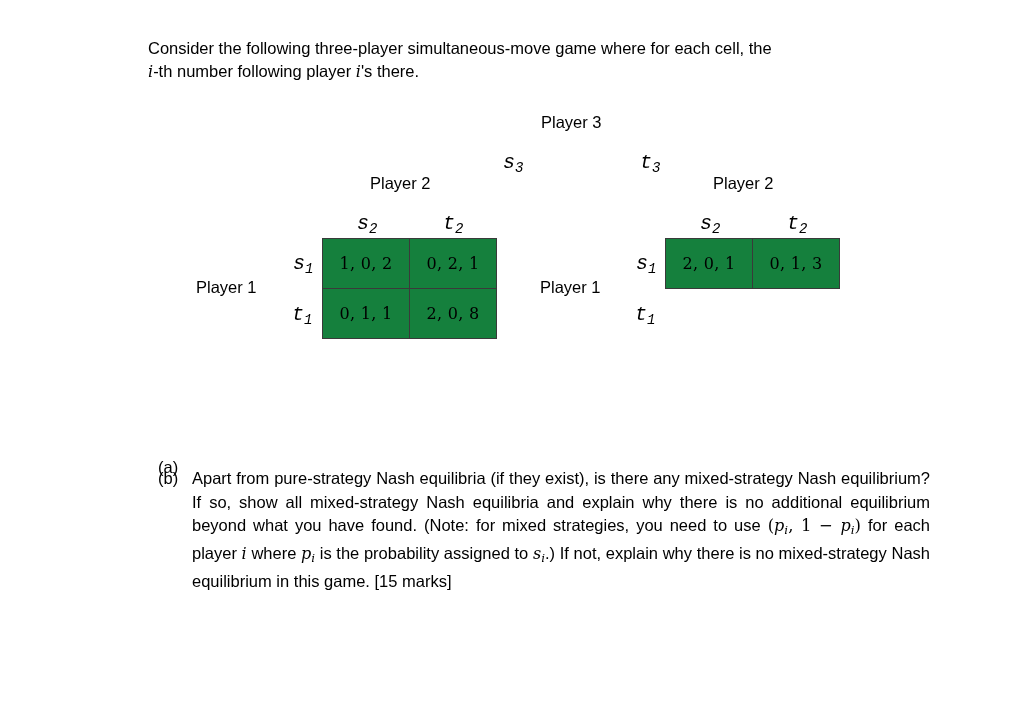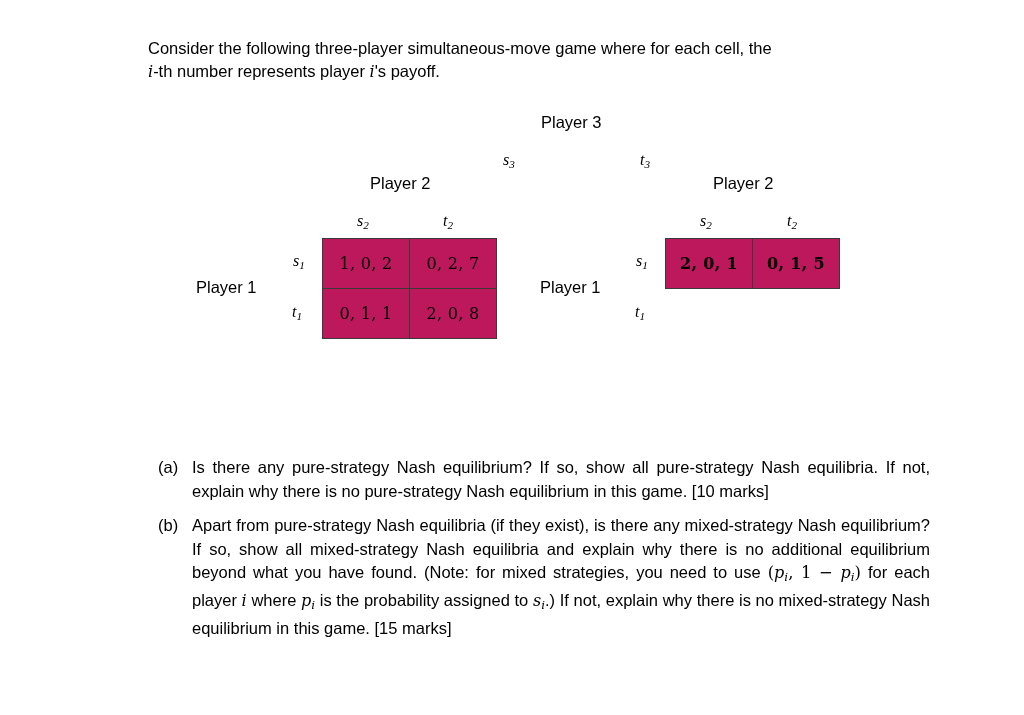--- a/index.html
+++ b/index.html
@@ -63,23 +63,23 @@
     height: 360px;
   }
 
   .lbl {
     position: absolute;
     font-size: 16.5px;
     white-space: nowrap;
   }
   .lbl-math {
     position: absolute;
-    font-family: Liberation Serif, serif;
-    font-style: italic;
-    font-size: 16px;
+    font-family: Liberation Mono, monospace;
+    font-style: italic;
+    font-size: 20px;
     white-space: nowrap;
   }
   .lbl-math .s {
     font-size: 0.70em;
     vertical-align: -0.25em;
     font-style: italic;
   }
 
   
   .p3-title   { left: 541px; top: 113px; }
@@ -110,24 +110,24 @@
   .matrix td {
     width: 86px;
     height: 49px;
     border: 1px solid #3a3a3a;
     text-align: center;
     vertical-align: middle;
     font-family: "DejaVu Serif", "Liberation Serif", serif;
     font-size: 16px;
     letter-spacing: 0.3px;
     padding: 0;
-    background: #be185d;
+    background: #15803d;
   }
   .matrix-left  { left: 322px; top: 238px; }
-  .matrix-right { left: 665px; top: 238px; font-weight: bold; }
+  .matrix-right { left: 665px; top: 238px; }
 
   
   .questions {
     position: absolute;
     left: 158px;
     top: 456px;
     width: 772px;
   }
   .qitem {
     position: relative;
@@ -160,72 +160,71 @@
   }
 </style>
 </head>
 <body>
 
 <div class="page">
 
   <div class="intro">
     <span>Consider the following three-player simultaneous-move game where for each cell, the</span>
     <br>
-    <span class="mi">i</span><span>-th number represents player </span><span class="mi">i</span><span>'s payoff.</span>
+    <span class="mi">i</span><span>-th number following player </span><span class="mi">i</span><span>'s there.</span>
   </div>
 
   <div class="figure">
 
     <div class="lbl p3-title">Player 3</div>
     <div class="lbl-math p3-s3"><span>s</span><span class="s">3</span></div>
     <div class="lbl-math p3-t3"><span>t</span><span class="s">3</span></div>
 
     <div class="lbl l-p2title">Player 2</div>
     <div class="lbl-math l-s2"><span>s</span><span class="s">2</span></div>
     <div class="lbl-math l-t2"><span>t</span><span class="s">2</span></div>
     <div class="lbl l-p1title">Player 1</div>
     <div class="lbl-math l-s1"><span>s</span><span class="s">1</span></div>
     <div class="lbl-math l-t1"><span>t</span><span class="s">1</span></div>
 
     <table class="matrix matrix-left">
       <tbody>
           <tr>
         <td>1, 0, 2</td>
-        <td>0, 2, 7</td>
+        <td>0, 2, 1</td>
       </tr>
       <tr>
         <td>0, 1, 1</td>
         <td>2, 0, 8</td>
       </tr>
     </tbody>
       </table>
 
     <div class="lbl r-p2title">Player 2</div>
     <div class="lbl-math r-s2"><span>s</span><span class="s">2</span></div>
     <div class="lbl-math r-t2"><span>t</span><span class="s">2</span></div>
     <div class="lbl r-p1title">Player 1</div>
     <div class="lbl-math r-s1"><span>s</span><span class="s">1</span></div>
     <div class="lbl-math r-t1"><span>t</span><span class="s">1</span></div>
 
     <table class="matrix matrix-right">
       <tbody>
           <tr>
         <td>2, 0, 1</td>
-        <td>0, 1, 5</td>
+        <td>0, 1, 3</td>
       </tr>
     </tbody>
       </table>
 
   </div>
 
   <div class="questions">
 
     <div class="qitem">
       <span class="qmark">(a)</span>
-      <span>Is there any pure-strategy Nash equilibrium?  If so, show all pure-strategy Nash equilibria.  If not, explain why there is no pure-strategy Nash equilibrium in this game. [10 marks]</span>
     </div>
 
     <div class="qitem">
       <span class="qmark">(b)</span><span>Apart from pure-strategy Nash equilibria (if they exist), is there any mixed-strategy Nash equilibrium? If so, show all mixed-strategy Nash equilibria and explain why there is no additional equilibrium beyond what you have found. (Note: for mixed strategies, you need to use </span><span class="mn">(</span><span class="mi">p</span><span class="sub">i</span><span class="mn">, 1 − </span><span class="mi">p</span><span class="sub">i</span><span class="mn">)</span><span> for each player </span><span class="mi">i</span><span> where </span><span class="mi">p</span><span class="sub">i</span><span> is the probability assigned to </span><span class="mi">s</span><span class="sub">i</span><span>.) If not, explain why there is no mixed-strategy Nash equilibrium in this game. [15 marks]</span>
     </div>
 
   </div>
 
   <div class="bottom-clip">&nbsp;</div>
 

